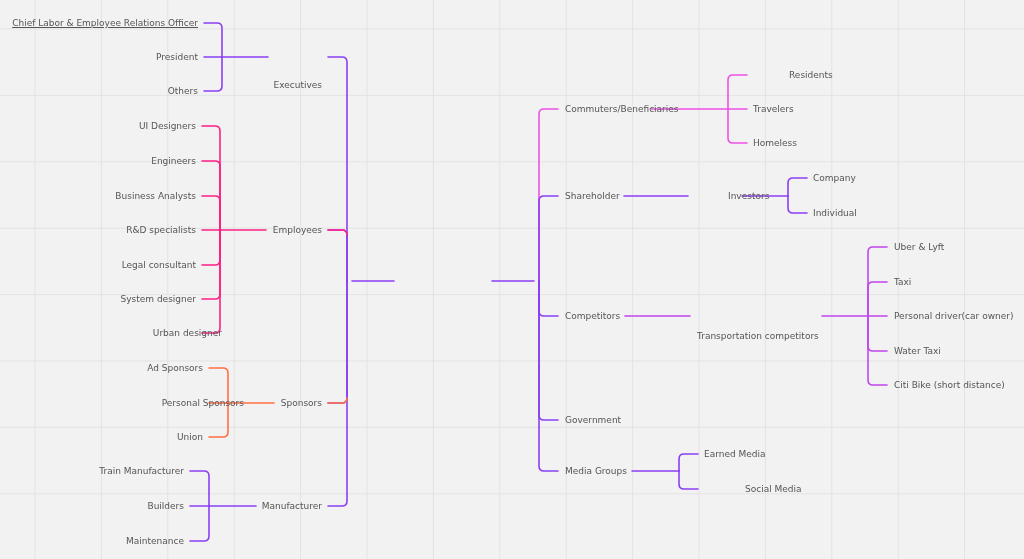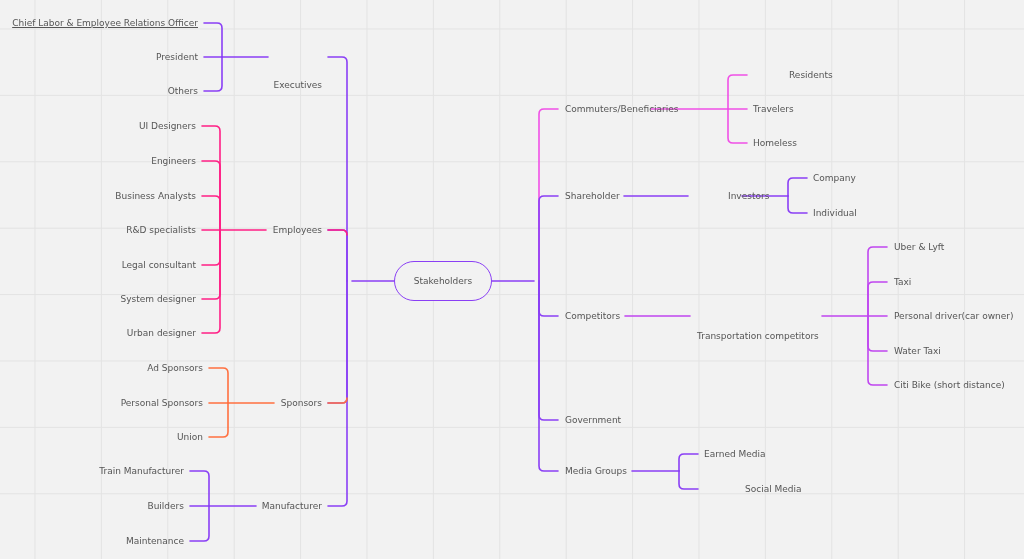--- a/index.html
+++ b/index.html
@@ -107,40 +107,37 @@
       <path d="M868,316 L868,252 Q868,247 873,247 L887,247" fill="none" stroke="#c046f0" stroke-width="1.6" stroke-linecap="round"></path>
       <path d="M868,316 L868,287 Q868,282 873,282 L887,282" fill="none" stroke="#c046f0" stroke-width="1.6" stroke-linecap="round"></path>
       <path d="M868,316 L887,316" fill="none" stroke="#c046f0" stroke-width="1.6" stroke-linecap="round"></path>
       <path d="M868,316 L868,346 Q868,351 873,351 L887,351" fill="none" stroke="#c046f0" stroke-width="1.6" stroke-linecap="round"></path>
       <path d="M868,316 L868,380 Q868,385 873,385 L887,385" fill="none" stroke="#c046f0" stroke-width="1.6" stroke-linecap="round"></path>
       <path d="M632,471 L679,471" fill="none" stroke="#8a3ff5" stroke-width="1.6" stroke-linecap="round"></path>
       <path d="M679,471 L679,459 Q679,454 684,454 L698,454" fill="none" stroke="#8a3ff5" stroke-width="1.6" stroke-linecap="round"></path>
       <path d="M679,471 L679,484 Q679,489 684,489 L698,489" fill="none" stroke="#8a3ff5" stroke-width="1.6" stroke-linecap="round"></path>
     </svg>
 
-  <div class="root">
-    <span>Stakeholders</span>
-  </div>
 
   <div class="node left" style="right:826px; top:23px;text-decoration:underline;">Chief Labor &amp; Employee Relations Officer</div>
   <div class="node left" style="right:826px; top:57px;">President</div>
   <div class="node left" style="right:826px; top:91px;">Others</div>
   <div class="node left" style="right:702px; top:40px;margin-top:45px;">Executives</div>
 
   <div class="node left" style="right:828px; top:126px;text-align:center;">UI Designers</div>
   <div class="node left" style="right:828px; top:161px;">Engineers</div>
   <div class="node left" style="right:828px; top:196px;">Business Analysts</div>
   <div class="node left" style="right:828px; top:230px;">R&amp;D specialists</div>
   <div class="node left" style="right:828px; top:265px;">Legal consultant</div>
   <div class="node left" style="right:828px; top:299px;">System designer</div>
-  <div class="node left" style="right:828px; top:333px;">Urban designer</div>
+  <div class="node left" style="right:802px; top:333px;">Urban designer</div>
   <div class="node left" style="right:702px; top:230px;">Employees</div>
 
   <div class="node left" style="right:821px; top:368px;">Ad Sponsors</div>
-  <div class="node left" style="right:821px; top:403px;">Personal Sponsors</div>
+  <div class="node left" style="right:780px; top:403px;">Personal Sponsors</div>
   <div class="node left" style="right:821px; top:437px;">Union</div>
   <div class="node left" style="right:702px; top:403px;">Sponsors</div>
 
   <div class="node left" style="right:840px; top:471px;">Train Manufacturer</div>
   <div class="node left" style="right:840px; top:506px;padding-left:25px;">Builders</div>
   <div class="node left" style="right:840px; top:541px;">Maintenance</div>
   <div class="node left" style="right:702px; top:506px;">Manufacturer</div>
 
   <div class="node" style="left:565px; top:109px;">Commuters/Beneficiaries</div>
   <div class="node" style="left:753px; top:75px;margin-left:36px;">Residents</div>

